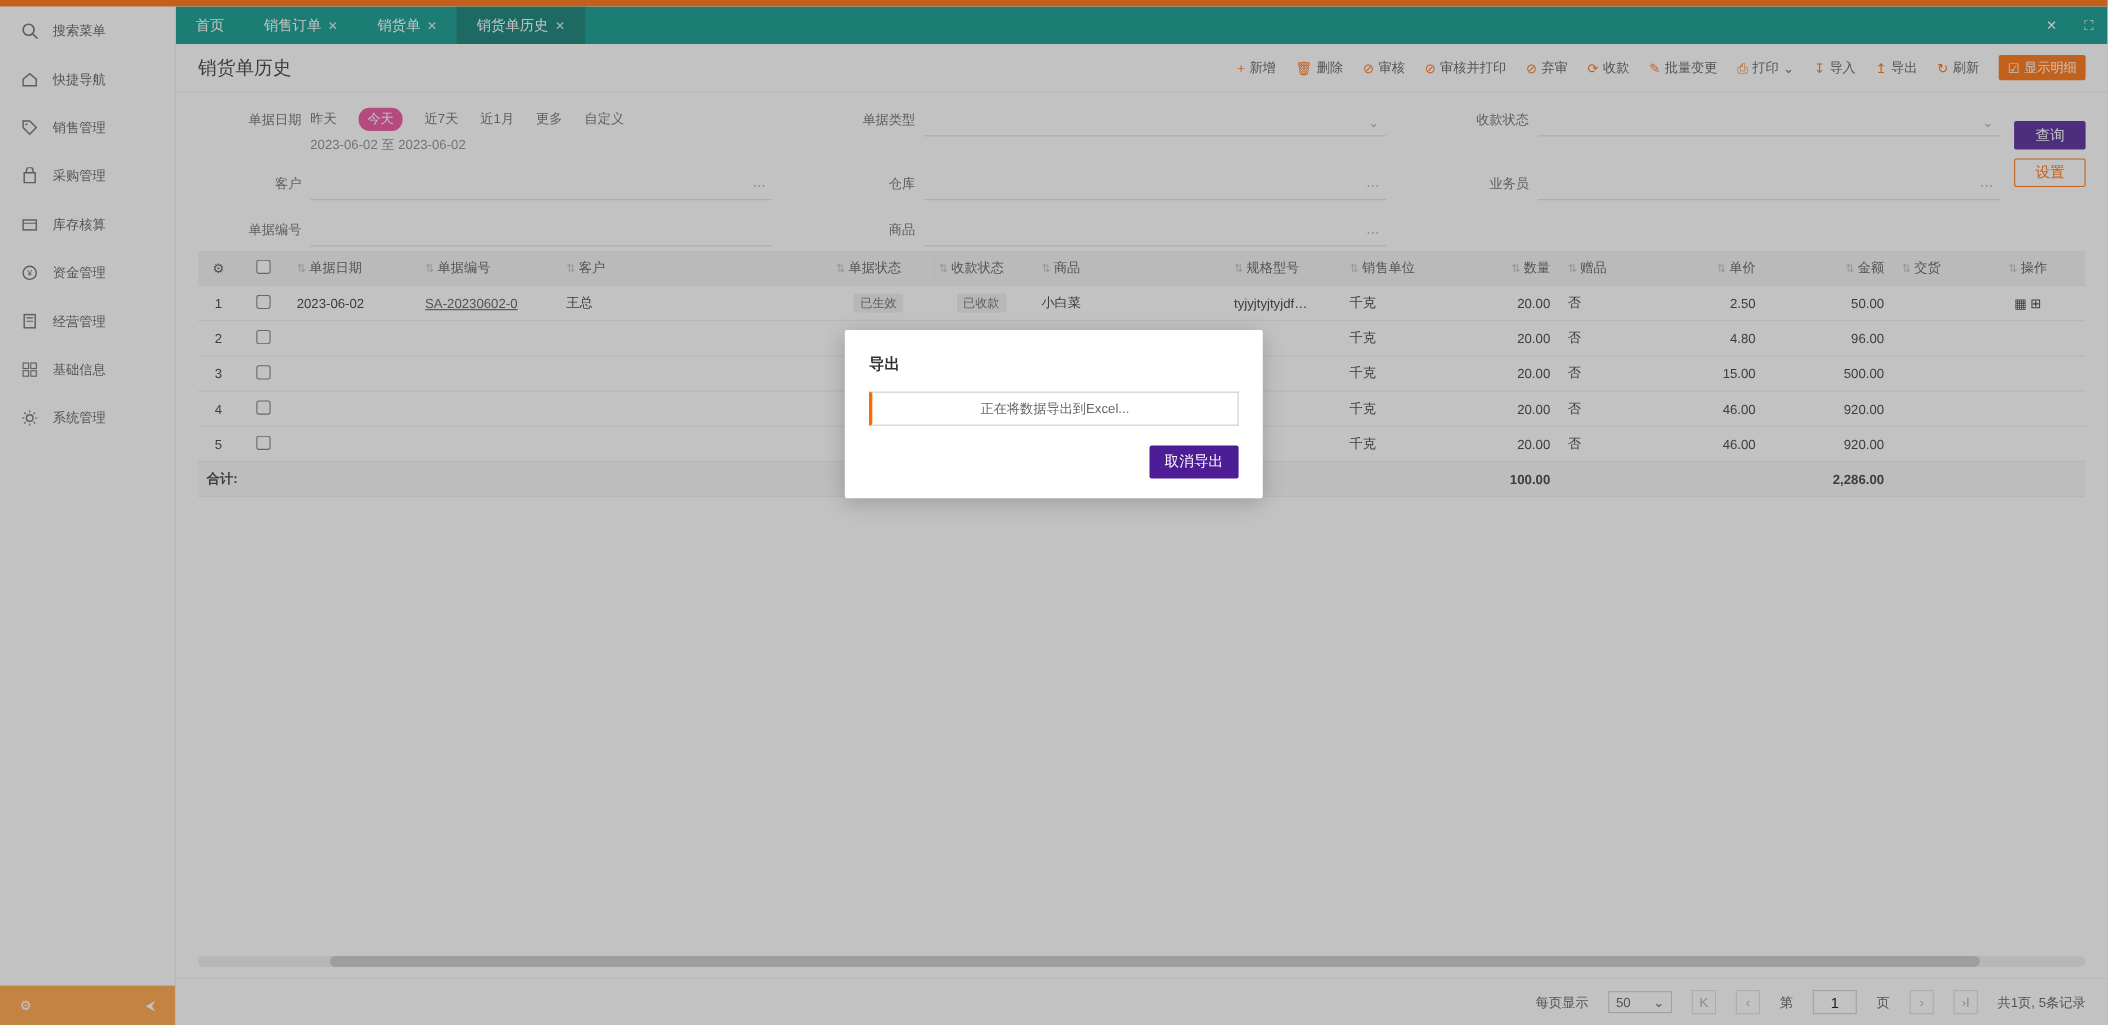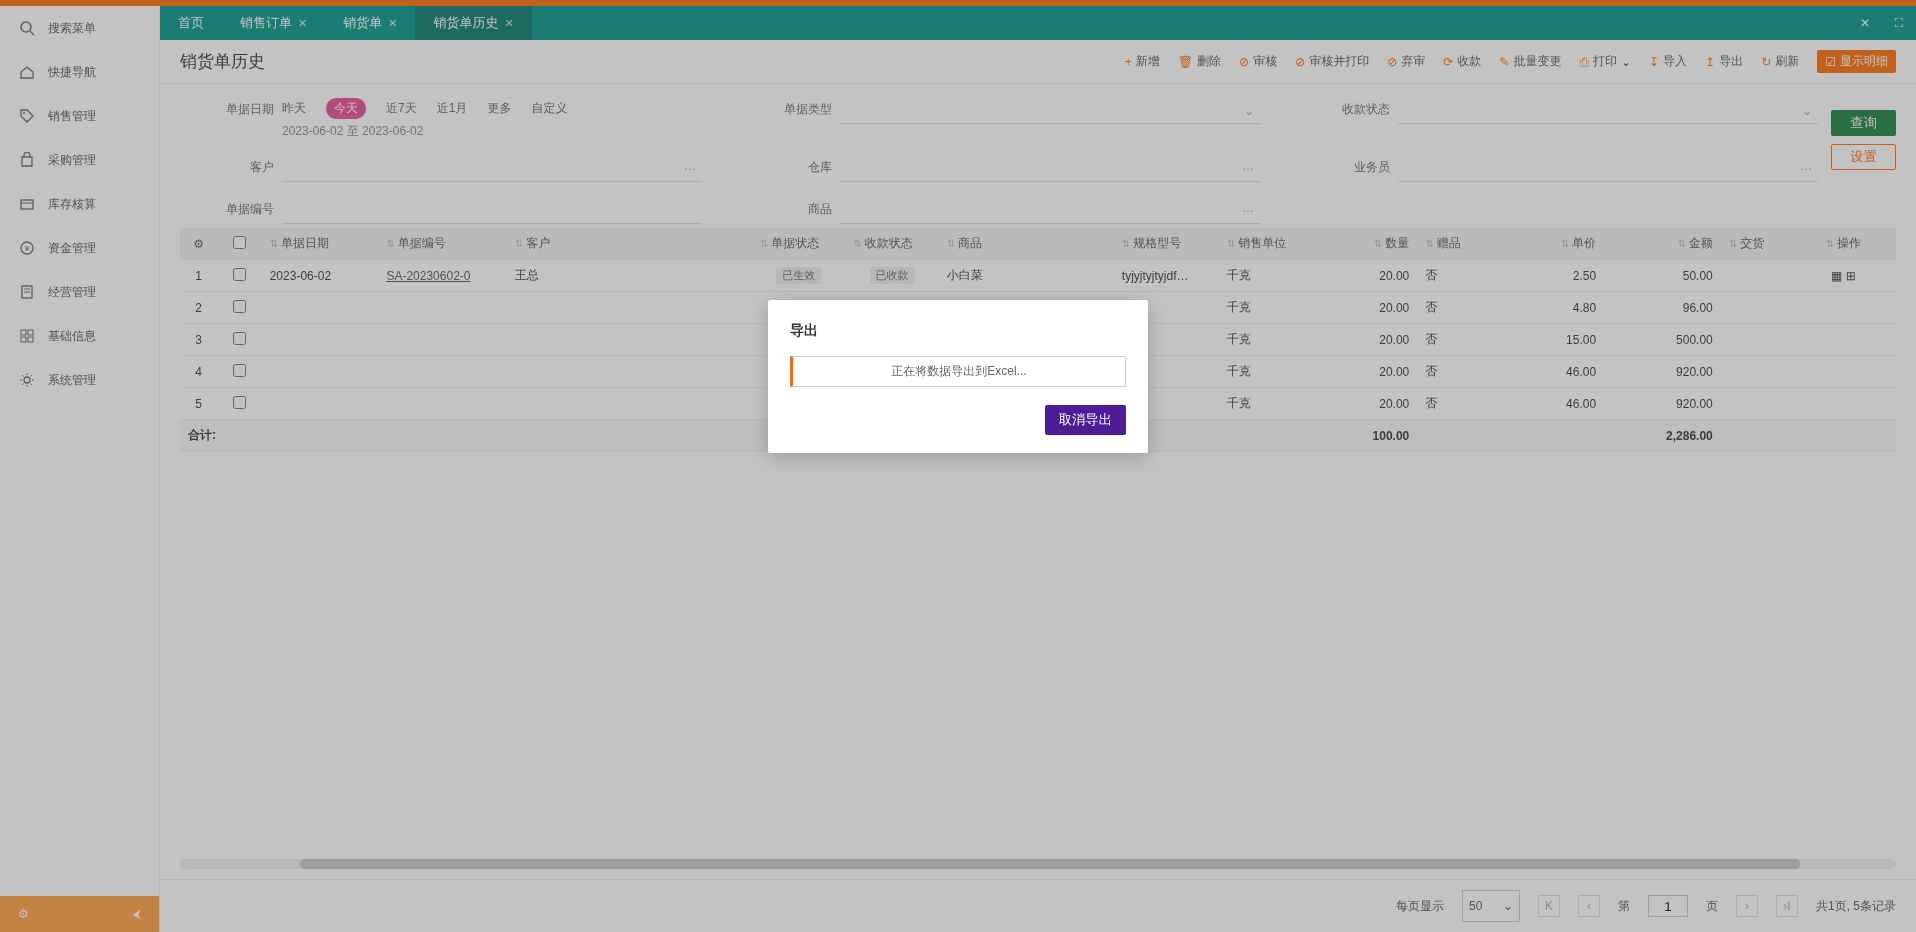--- a/index.html
+++ b/index.html
@@ -41,41 +41,41 @@
 .filters { padding:14px 24px 4px; display:flex; flex-direction:column; gap:16px; position:relative; }
 .frow { display:flex; gap:40px; }
 .fcell { display:flex; align-items:flex-start; }
 .fcell .label { width:90px; text-align:right; color:#666; padding-top:3px; margin-right:8px; }
 .fcell .val { width:420px; }
 .input-like { height:26px; border-bottom:1px solid #ddd; display:flex; align-items:center; justify-content:flex-end; color:#aaa; padding:0 6px; }
 .date-opts { display:flex; align-items:center; gap:20px; color:#666; flex-wrap:wrap; }
 .date-opts .pill { background:#ec4899; color:#fff; padding:2px 8px; border-radius:10px; }
 .date-range { color:#888; margin-top:4px; }
 .filter-buttons { position:absolute; right:20px; top:26px; display:flex; flex-direction:column; gap:8px; }
-.btn-primary { background:#15803d; color:#fff; border:none; padding:4px 18px; border-radius:2px; cursor:pointer; }
+.btn-primary { background:#4c1d95; color:#fff; border:none; padding:4px 18px; border-radius:2px; cursor:pointer; }
 .btn-outline { background:#fff; color:#ff6a00; border:1px solid #ff6a00; padding:3px 18px; border-radius:2px; cursor:pointer; }
 .collapse-bar { text-align:center; padding:8px 0; color:#888; cursor:pointer; }
 
 
 .table-wrap { flex:1; padding:0 20px 8px; display:flex; flex-direction:column; overflow:hidden; }
 table { width:100%; border-collapse:collapse; table-layout:fixed; }
 th,td { padding:7px 8px; border-bottom:1px solid #eee; text-align:left; white-space:nowrap; overflow:hidden; text-overflow:ellipsis; font-size:12px; }
 th { background:#f3f3f3; color:#555; font-weight:normal; position:relative; }
 th .sort { color:#bbb; margin-right:3px; font-size:10px; }
 td.num, th.num { text-align:right; }
 td.center, th.center { text-align:center; }
 .badge { display:inline-block; background:#eee; padding:1px 6px; border-radius:2px; color:#666; font-size:11px; }
 .link { color:#555; text-decoration:underline; cursor:pointer; }
 .totals { background:#f7f7f7; font-weight:bold; }
 .h-scroll { height:10px; background:#eee; border-radius:5px; margin:6px 0 2px; position:relative; }
 .h-scroll .thumb { position:absolute; left:120px; width:1500px; top:0; bottom:0; background:#c8c8c8; border-radius:5px; }
 
 
 .pager { display:flex; align-items:center; justify-content:flex-end; padding:10px 20px; gap:18px; color:#555; border-top:1px solid #eee; }
-.pager .sel { width:58px; height:32px; border:1px solid #ccc; display:flex; align-items:center; justify-content:space-between; padding:0 6px; }
+.pager .sel { width:58px; height:20px; border:1px solid #ccc; display:flex; align-items:center; justify-content:space-between; padding:0 6px; }
 .pager .pbtn { width:22px; height:22px; border:1px solid #ddd; display:flex; align-items:center; justify-content:center; color:#aaa; cursor:pointer; }
 .pager input { width:40px; height:22px; border:1px solid #ccc; text-align:center; }
 
 
 .overlay { position:fixed; inset:0; background:rgba(80,80,80,.35); display:flex; align-items:flex-start; justify-content:center; padding-top:300px; }
 .modal { width:380px; background:#fff; border-radius:2px; box-shadow:0 4px 20px rgba(0,0,0,.2); padding:22px 22px 18px; }
 .modal h3 { font-size:14px; font-weight:bold; margin-bottom:16px; }
 .modal .msgbox { border:1px solid #ccc; padding:6px 8px; color:#666; border-left:3px solid #ff6a00;text-align:center; }
 .modal .actions { display:flex; justify-content:flex-end; margin-top:18px; }
 .modal .actions button { background:#4c1d95; color:#fff; border:none; padding:6px 14px; border-radius:2px; cursor:pointer; }

